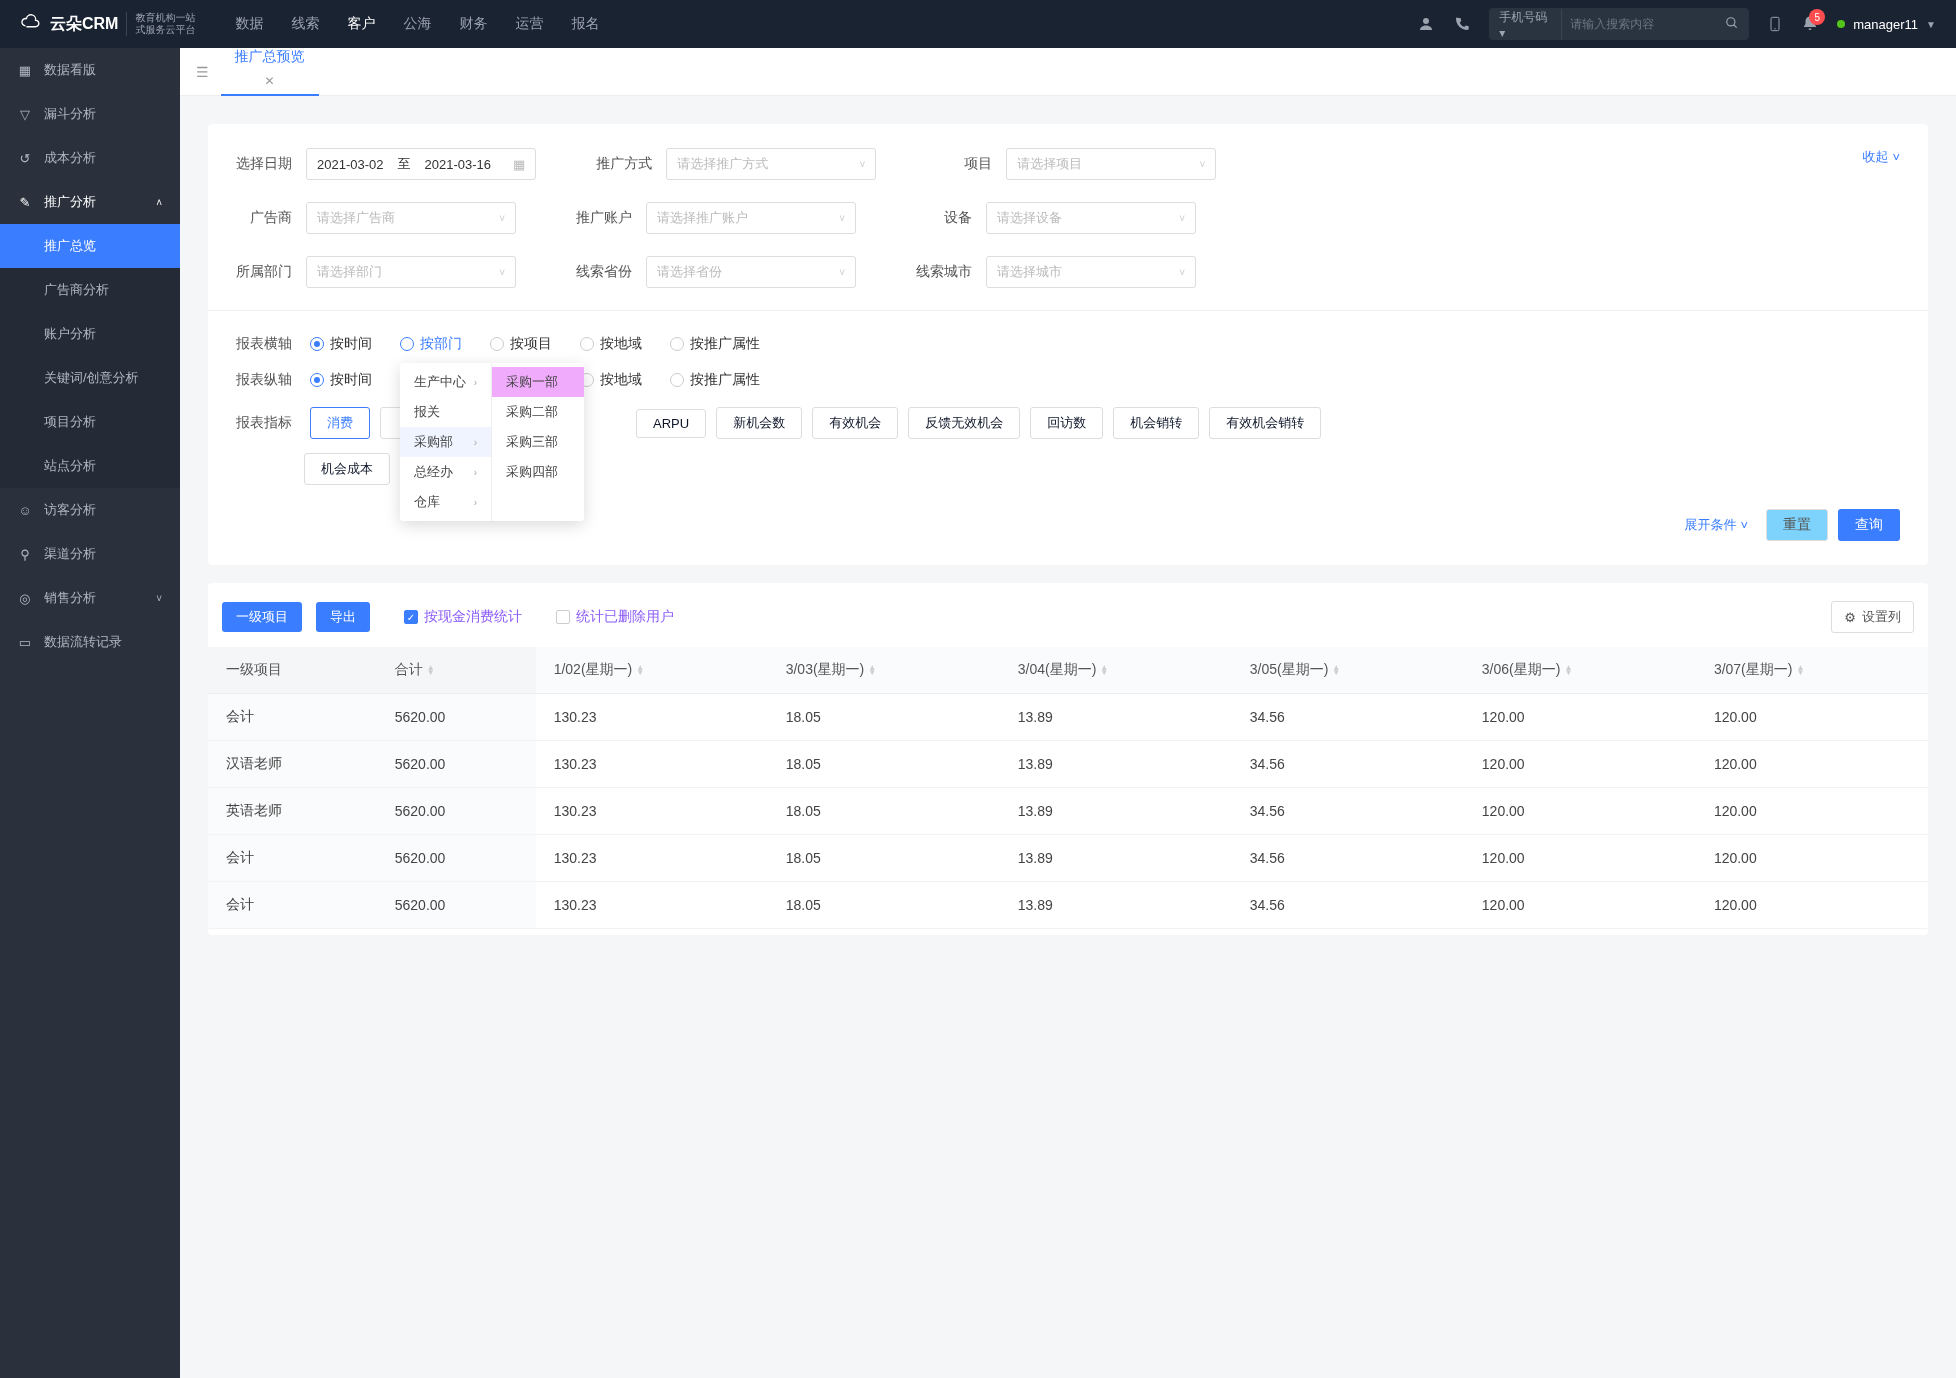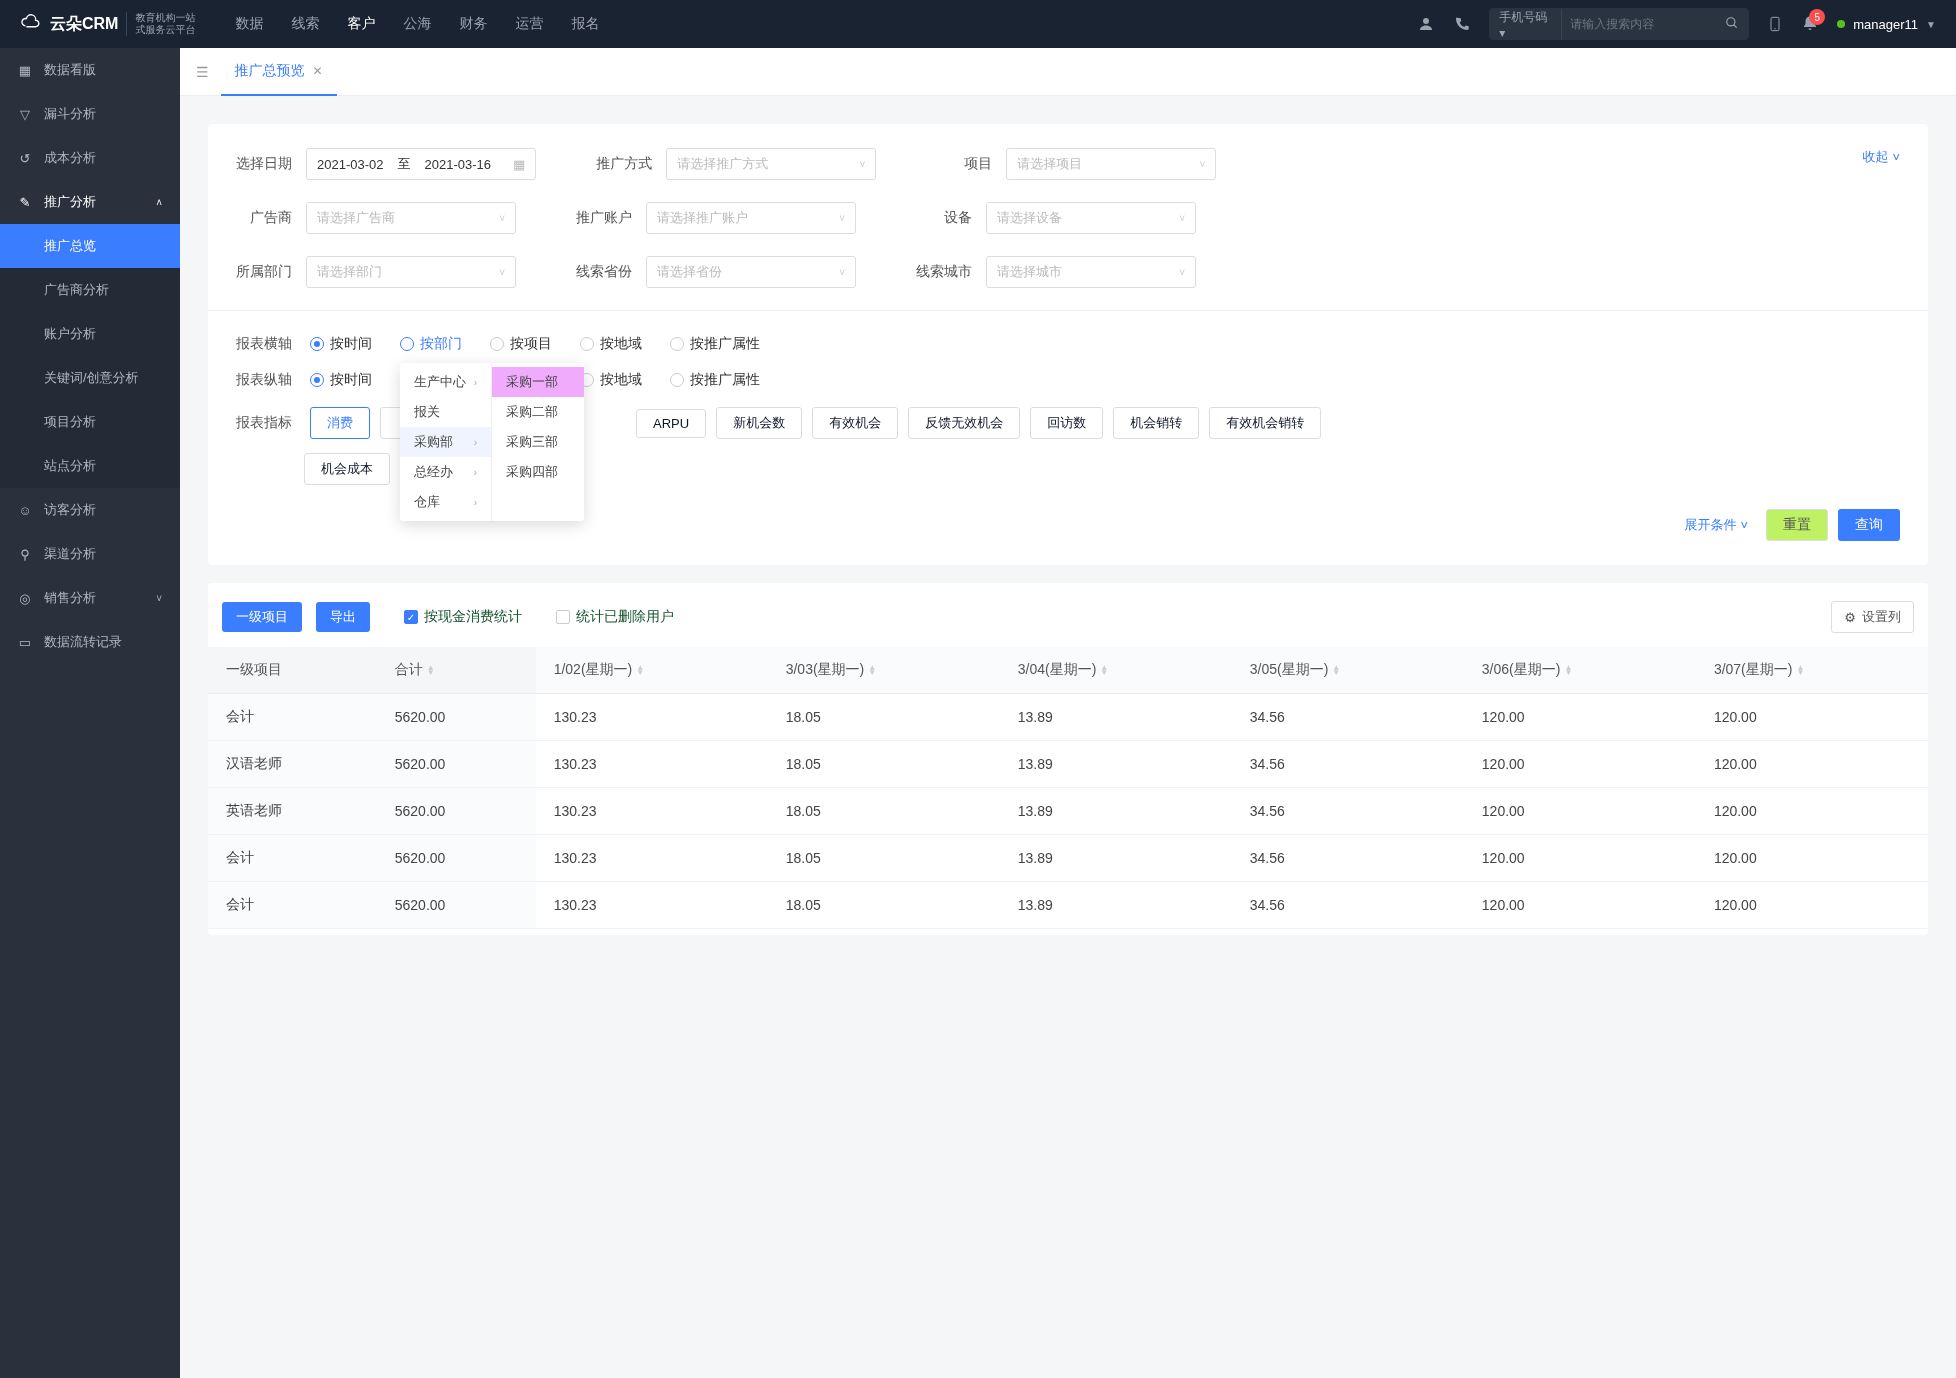--- a/index.html
+++ b/index.html
@@ -32,21 +32,21 @@
 .side-item.active-parent { color: #fff; }
 .side-item .chev { margin-left: auto; font-size: 10px; }
 .side-sub { background: #242b36; }
 .side-sub .side-item { padding-left: 44px; }
 .side-sub .side-item.active { background: #3b7dff; color: #fff; }
 .side-ico { width: 14px; height: 14px; display: flex; align-items: center; justify-content: center; }
 
 .main { flex: 1; display: flex; flex-direction: column; overflow: hidden; background: #f5f6f7; }
 .tab-bar { background: #fff; height: 48px; display: flex; align-items: center; padding: 0 16px; border-bottom: 1px solid #eee; }
 .hamburger { margin-right: 12px; color: #999; cursor: pointer; }
-.tab { display: flex; align-items: center; gap: 8px; padding: 0 14px; height: 48px; border-bottom: 2px solid #3b7dff; color: #3b7dff; font-size: 14px; }
+.tab { display: flex; align-items: center; gap: 8px; padding: 0 14px; height: 48px; border-bottom: 2px solid #3b7dff; color: #3b7dff; font-size: 14px; flex-direction: column; }
 .tab-close { font-size: 12px; color: #999; cursor: pointer; }
 
 .content { flex: 1; overflow-y: auto; padding: 28px; }
 
 
 .filter-panel { background: #fff; padding: 24px 28px; border-radius: 4px; margin-bottom: 18px; position: relative; }
 .filter-row { display: flex; align-items: center; gap: 60px; margin-bottom: 22px; flex-wrap: wrap; }
 .filter-row:last-child { margin-bottom: 0; }
 .filter-group { display: flex; align-items: center; }
 .filter-label { color: #555; font-size: 14px; margin-right: 14px; white-space: nowrap; text-align: right; min-width: 56px; }
@@ -80,28 +80,28 @@
 
 .metric-row { display: flex; align-items: center; flex-wrap: wrap; gap: 10px; margin-bottom: 14px; }
 .metric-label { color: #555; font-size: 14px; margin-right: 8px; }
 .metric-btn { padding: 6px 16px; border: 1px solid #ddd; border-radius: 3px; font-size: 13px; color: #0f172a; background: #fff; cursor: pointer; }
 .metric-btn.active { border-color: #3b7dff; color: #3b7dff; }
 
 .action-bar { display: flex; align-items: center; margin-top: 24px; }
 .action-bar .spacer { flex: 1; }
 .expand-link { color: #3b7dff; font-size: 13px; cursor: pointer; margin-right: 18px; display: flex; align-items: center; gap: 4px; }
 .btn { padding: 6px 16px; border-radius: 3px; font-size: 14px; cursor: pointer; border: 1px solid transparent; }
-.btn-default { border-color: #ddd; background: #bef264; color: #555; margin-right: 10px; }
+.btn-default { border-color: #ddd; background: #7dd3fc; color: #555; margin-right: 10px; }
 .btn-primary { background: #3b7dff; color: #fff; margin-right: 0; }
 
 
 .table-panel { background: #fff; border-radius: 4px; padding: 18px 0 6px; }
 .table-toolbar { display: flex; align-items: center; padding: 0 14px 14px; gap: 14px; }
 .tbtn { padding: 6px 14px; border-radius: 3px; font-size: 13px; cursor: pointer; border: none; background: #3b7dff; color: #fff; }
-.cb { display: inline-flex; align-items: center; gap: 6px; font-size: 14px; color: #14532d; cursor: pointer; }
+.cb { display: inline-flex; align-items: center; gap: 6px; font-size: 14px; color: #8b5cf6; cursor: pointer; }
 .cb-box { width: 14px; height: 14px; border: 1px solid #ccc; border-radius: 2px; display: flex; align-items: center; justify-content: center; }
 .cb.checked .cb-box { background: #3b7dff; border-color: #3b7dff; }
 .cb.checked .cb-box::after { content: '✓'; color: #fff; font-size: 10px; }
 .setcol { margin-left: auto; display: flex; align-items: center; gap: 6px; border: 1px solid #ddd; padding: 6px 12px; border-radius: 3px; font-size: 13px; color: #555; cursor: pointer; }
 
 .tbl { width: 100%; border-collapse: collapse; }
 .tbl th { text-align: left; padding: 14px 18px; font-weight: 500; color: #555; font-size: 14px; border-bottom: 1px solid #eee; background: #fafbfc; }
 .tbl td { padding: 14px 18px; color: #444; font-size: 14px; border-bottom: 1px solid #f2f3f5; }
 .sort-ico { display: inline-flex; flex-direction: column; margin-left: 4px; font-size: 8px; color: #ccc; line-height: 0.7; vertical-align: middle; }
 .col-fixed { background: #fafbfc; }

